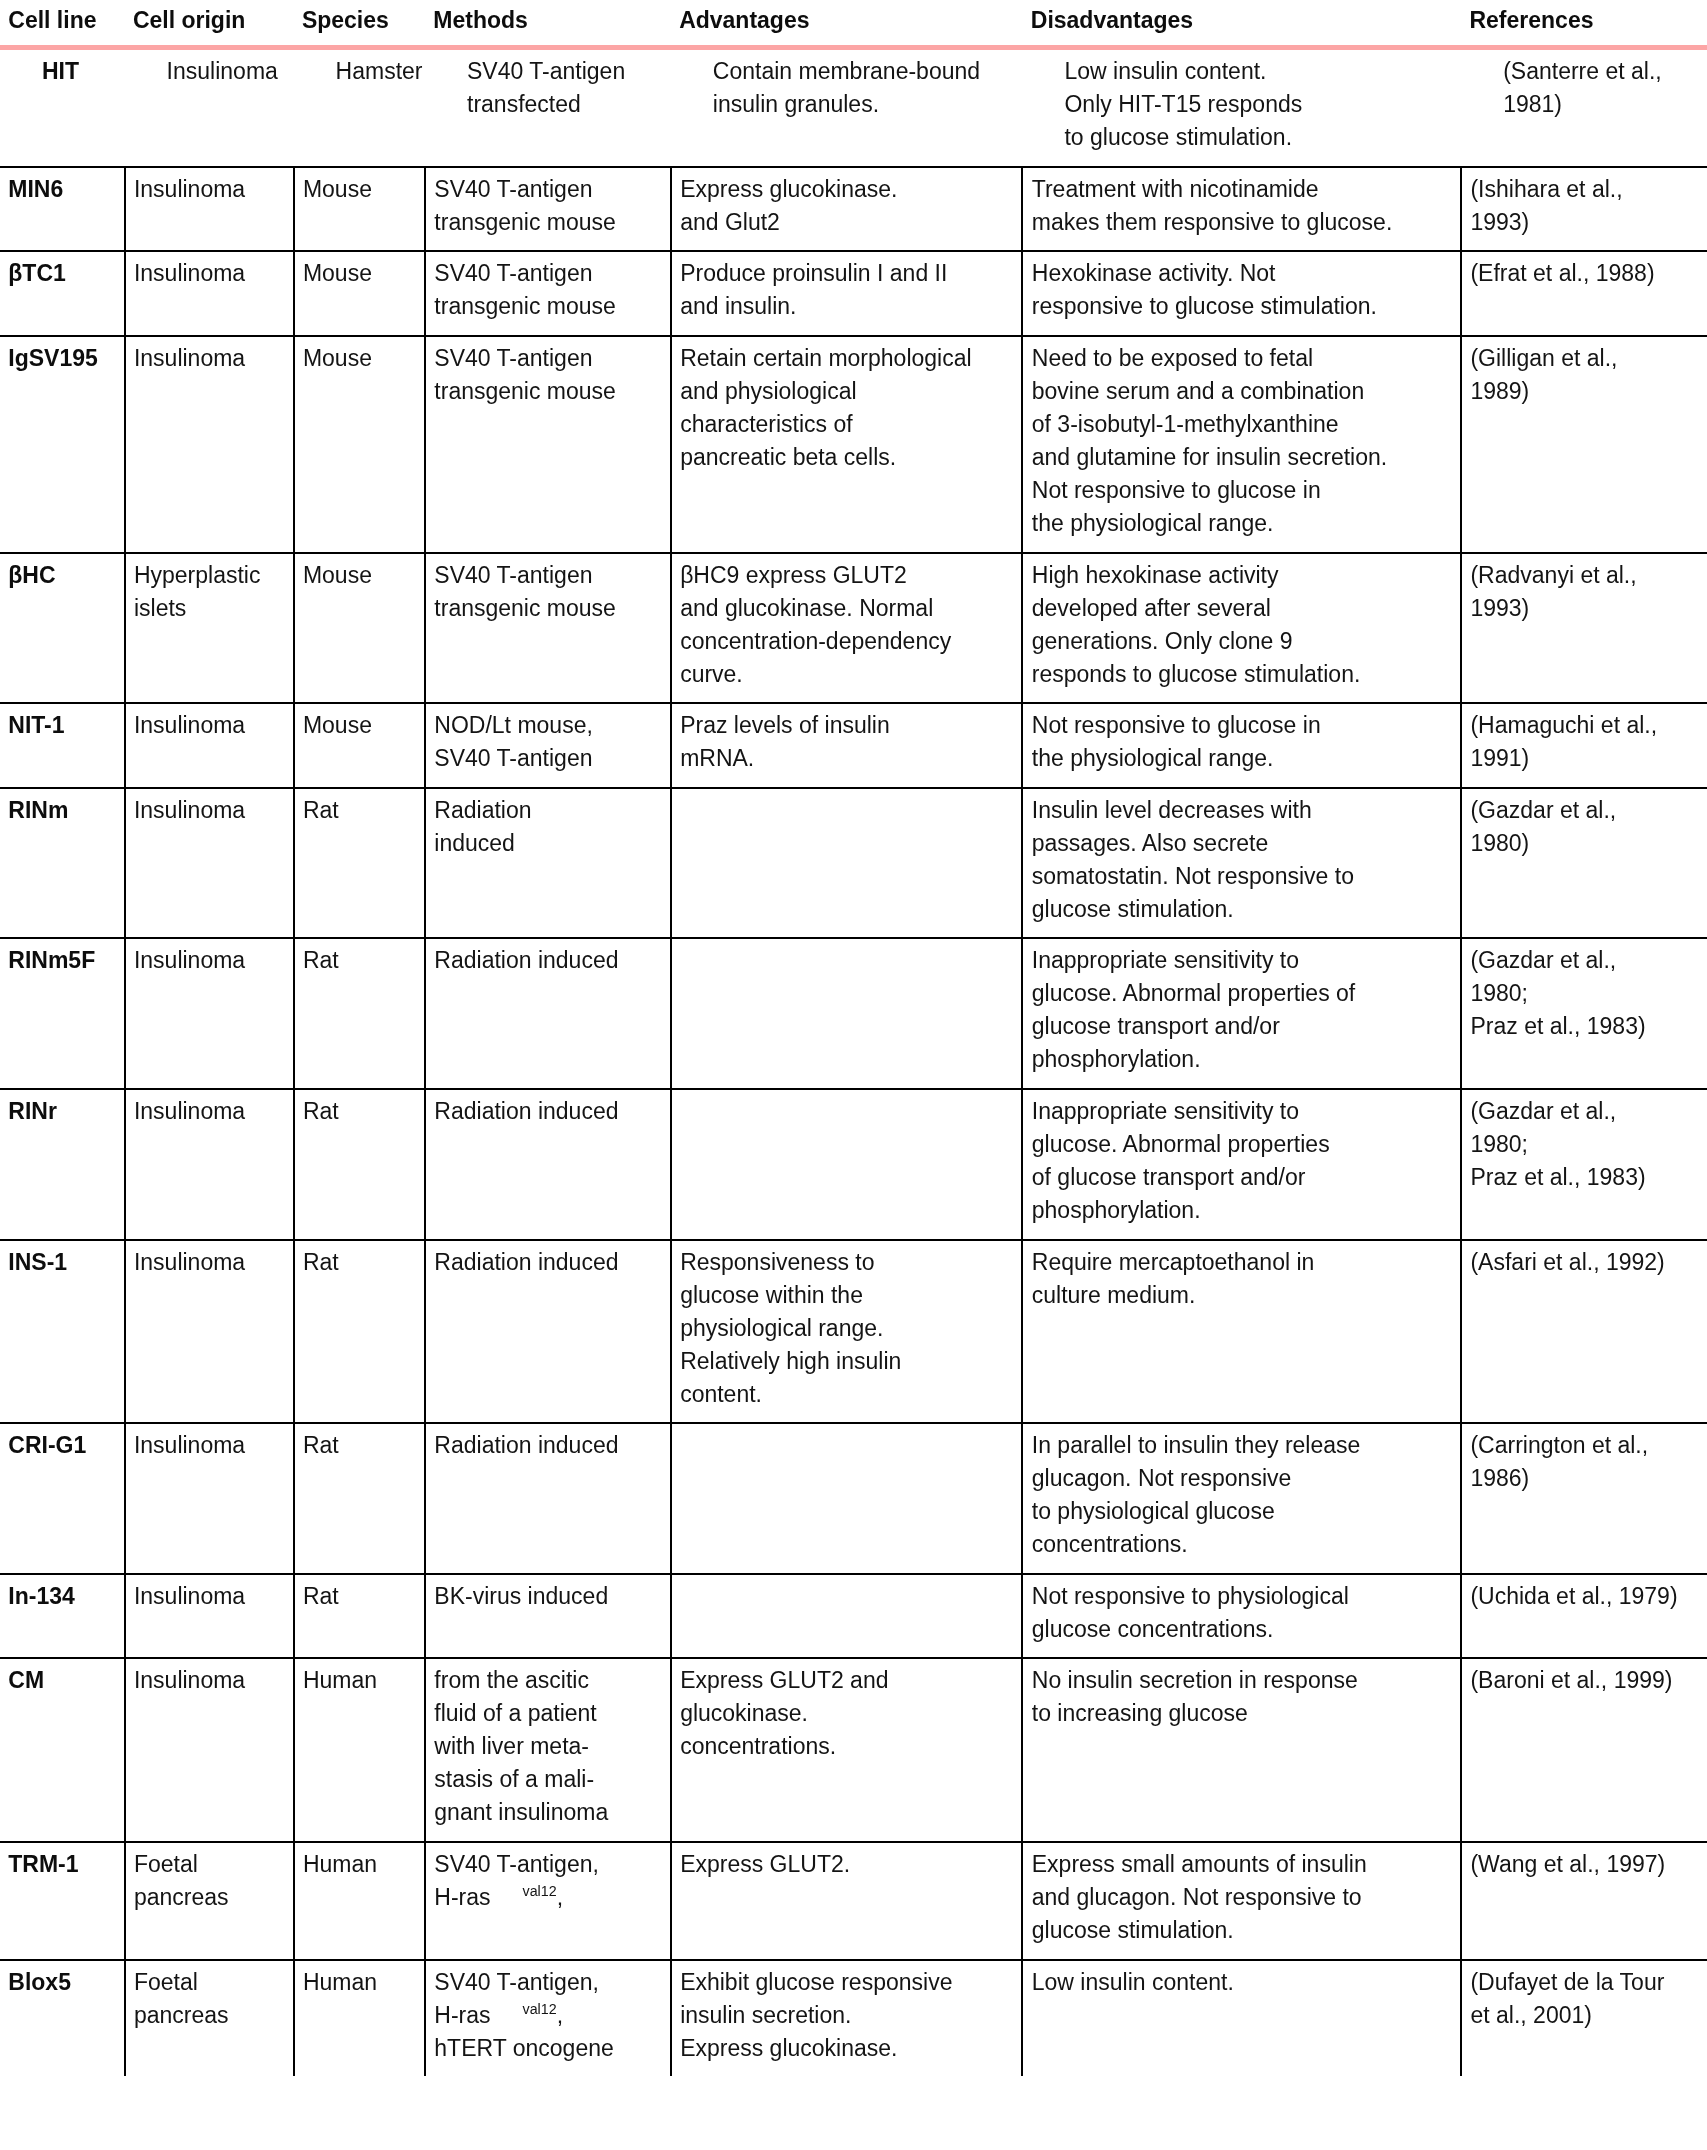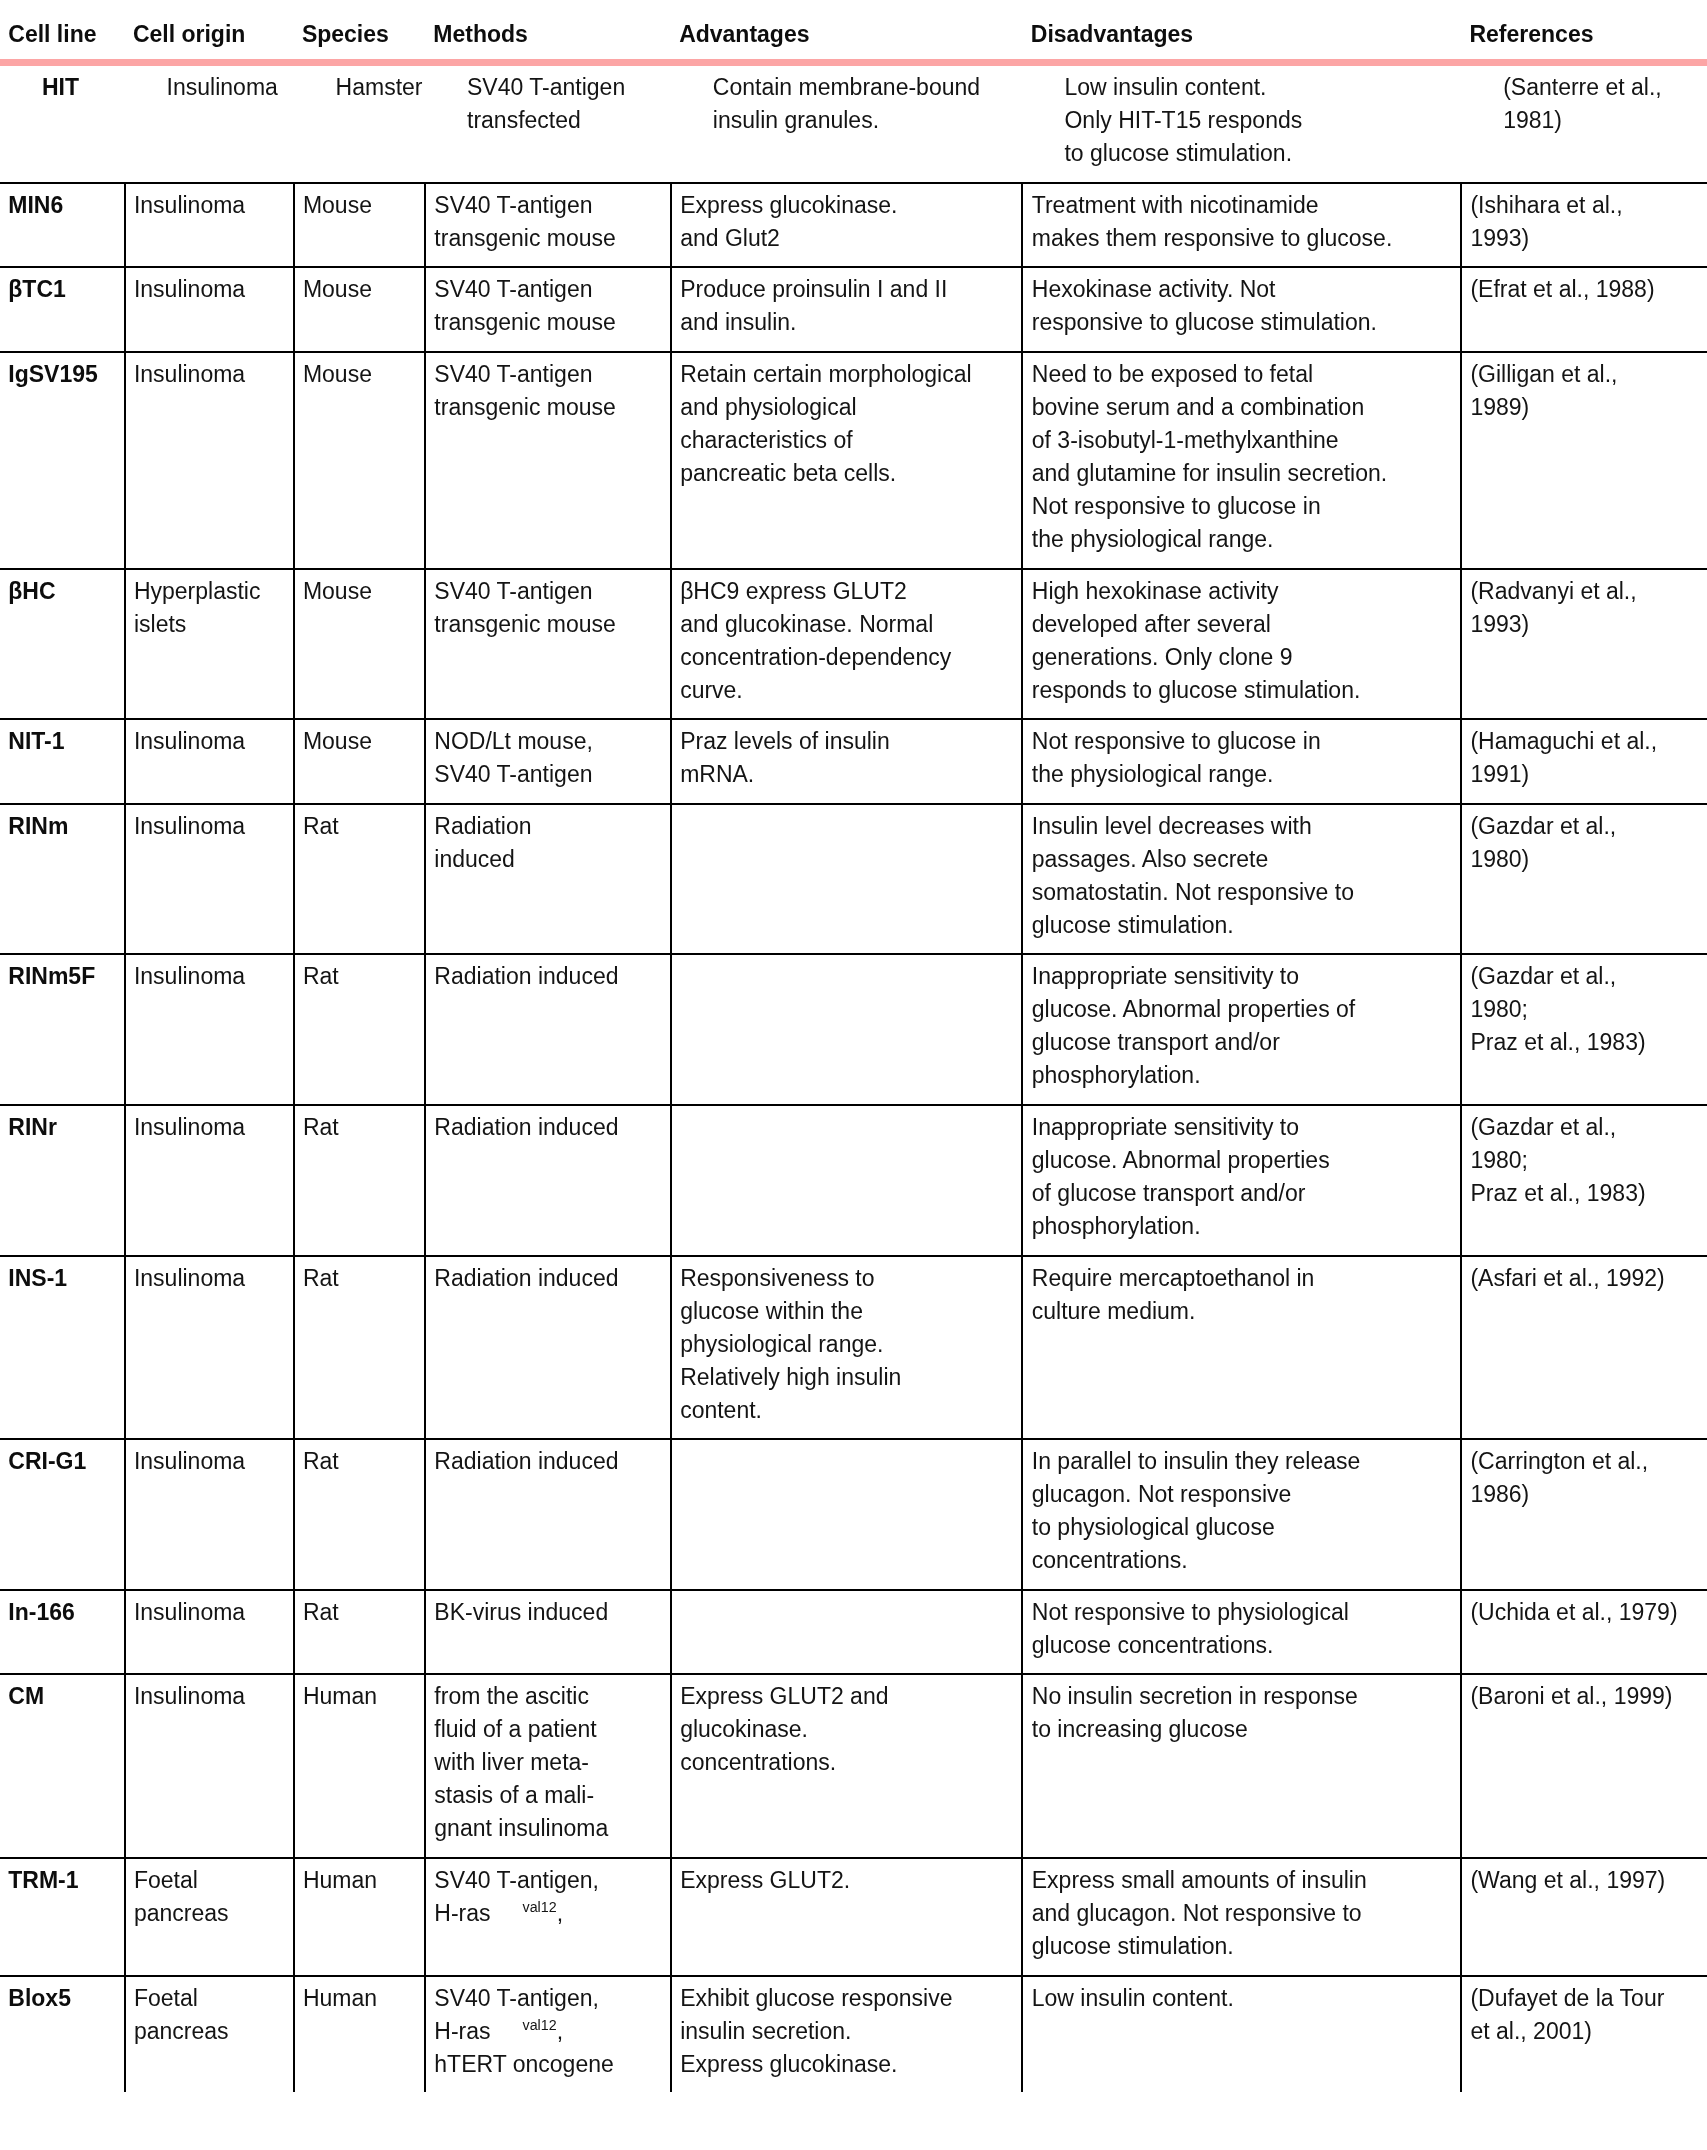--- a/index.html
+++ b/index.html
@@ -29,22 +29,22 @@
     vertical-align: top;
     text-align: left;
     white-space: pre-line;
     font-size: 23px;
     line-height: 33px;
     padding: 5px 6.6px 11.6px 8.3px;
     overflow: hidden;
   }
   thead th {
     font-weight: bold;
-    border-bottom: 7px solid #fca5a5;
-    padding-top: 18px;
+    border-bottom: 5px solid #fca5a5;
+    padding-top: 4px;
     padding-bottom: 8.3px;
     color: #0d0d0d;
   }
   tbody td {
     border-top: 2.5px solid #000000;
     border-left: 2.5px solid #000000;
   }
   tbody td:first-child { border-left: none; }
   tbody tr.no-vlines td { border-left: none; padding-left: 42px; }
   td.col-cell_line { font-weight: bold; color: #0d0d0d; }
@@ -233,21 +233,21 @@
           <td class="col-methods">Radiation induced</td>
           <td class="col-advantages"></td>
           <td class="col-disadvantages">In parallel to insulin they release
 glucagon. Not responsive
 to physiological glucose
 concentrations.</td>
           <td class="col-references">(Carrington et al.,
 1986)</td>
         </tr>
         <tr>
-          <td class="col-cell_line">In-166</td>
+          <td class="col-cell_line">In-134</td>
           <td class="col-cell_origin">Insulinoma</td>
           <td class="col-species">Rat</td>
           <td class="col-methods">BK-virus induced</td>
           <td class="col-advantages"></td>
           <td class="col-disadvantages">Not responsive to physiological
 glucose concentrations.</td>
           <td class="col-references">(Uchida et al., 1979)</td>
         </tr>
         <tr>
           <td class="col-cell_line">CM</td>

